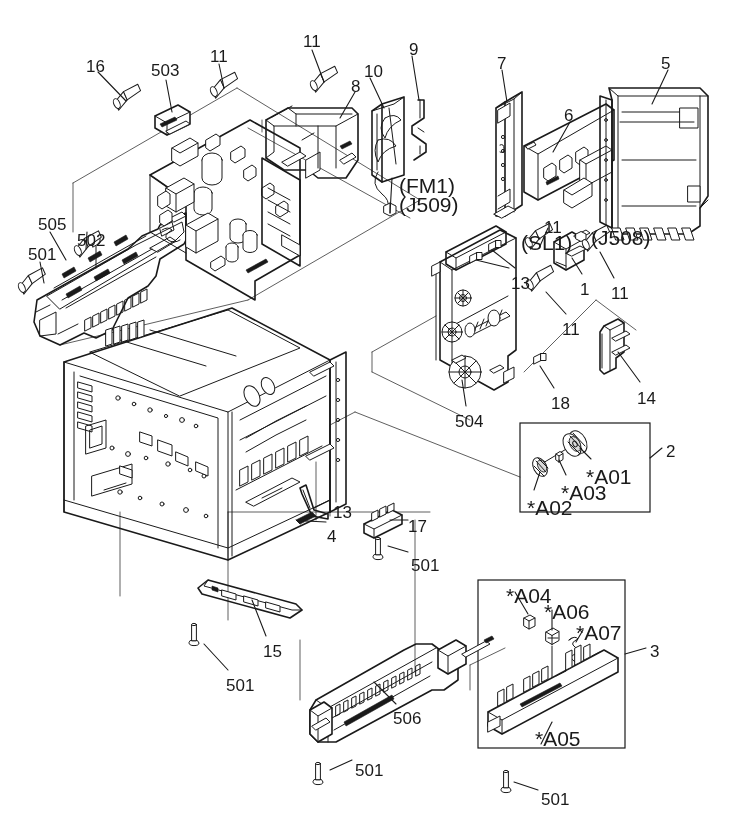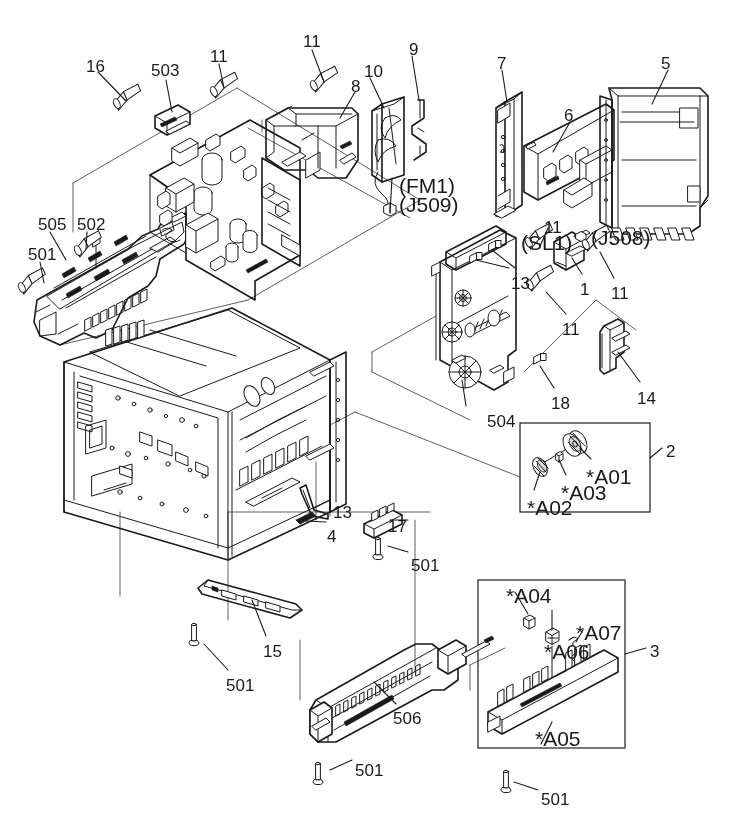--- a/index.html
+++ b/index.html
@@ -694,41 +694,41 @@
       <div class="lbl" style="left: 409px; top: 41px;">9</div>
       <div class="lbl small" style="left: 399px; top: 175px;">(FM1)</div>
       <div class="lbl small" style="left: 399px; top: 194px;">(J509)</div>
       <div class="lbl" style="left: 497px; top: 55px;">7</div>
       <div class="lbl" style="left: 661px; top: 55px;">5</div>
       <div class="lbl" style="left: 564px; top: 107px;">6</div>
       <div class="lbl" style="left: 544px; top: 219px;">11</div>
       <div class="lbl small" style="left: 521px; top: 232px;">(SL1)</div>
       <div class="lbl small" style="left: 591px; top: 227px;">(J508)</div>
       <div class="lbl" style="left: 38px; top: 216px;">505</div>
-      <div class="lbl" style="left: 77px; top: 216px;">502</div>
+      <div class="lbl" style="left: 77px; top: 232px;">502</div>
       <div class="lbl" style="left: 28px; top: 246px;">501</div>
       <div class="lbl" style="left: 511px; top: 275px;">13</div>
       <div class="lbl" style="left: 580px; top: 281px;">1</div>
       <div class="lbl" style="left: 611px; top: 285px;">11</div>
       <div class="lbl" style="left: 562px; top: 321px;">11</div>
       <div class="lbl" style="left: 637px; top: 390px;">14</div>
       <div class="lbl" style="left: 551px; top: 395px;">18</div>
-      <div class="lbl" style="left: 455px; top: 413px; margin-left: 32px;">504</div>
+      <div class="lbl" style="left: 455px; top: 413px;">504</div>
       <div class="lbl" style="left: 666px; top: 443px;">2</div>
       <div class="lbl ast" style="left: 586px; top: 466px;">*A01</div>
       <div class="lbl ast" style="left: 561px; top: 482px;">*A03</div>
       <div class="lbl ast" style="left: 527px; top: 497px;">*A02</div>
       <div class="lbl" style="left: 333px; top: 504px;">13</div>
       <div class="lbl" style="left: 327px; top: 528px;">4</div>
-      <div class="lbl" style="left: 388px; top: 518px;">17</div>
+      <div class="lbl" style="left: 408px; top: 518px;">17</div>
       <div class="lbl" style="left: 411px; top: 557px;">501</div>
       <div class="lbl" style="left: 263px; top: 643px;">15</div>
       <div class="lbl" style="left: 226px; top: 677px;">501</div>
       <div class="lbl ast" style="left: 506px; top: 585px;">*A04</div>
-      <div class="lbl ast" style="left: 544px; top: 601px; margin-top: 40px;">*A06</div>
+      <div class="lbl ast" style="left: 544px; top: 601px;">*A06</div>
       <div class="lbl ast" style="left: 576px; top: 622px;">*A07</div>
       <div class="lbl" style="left: 650px; top: 643px;">3</div>
       <div class="lbl ast" style="left: 535px; top: 728px;">*A05</div>
       <div class="lbl" style="left: 393px; top: 710px; text-align: center;">506</div>
       <div class="lbl" style="left: 355px; top: 762px;">501</div>
       <div class="lbl" style="left: 541px; top: 791px;">501</div>
     </div>
 
 </div>
 

